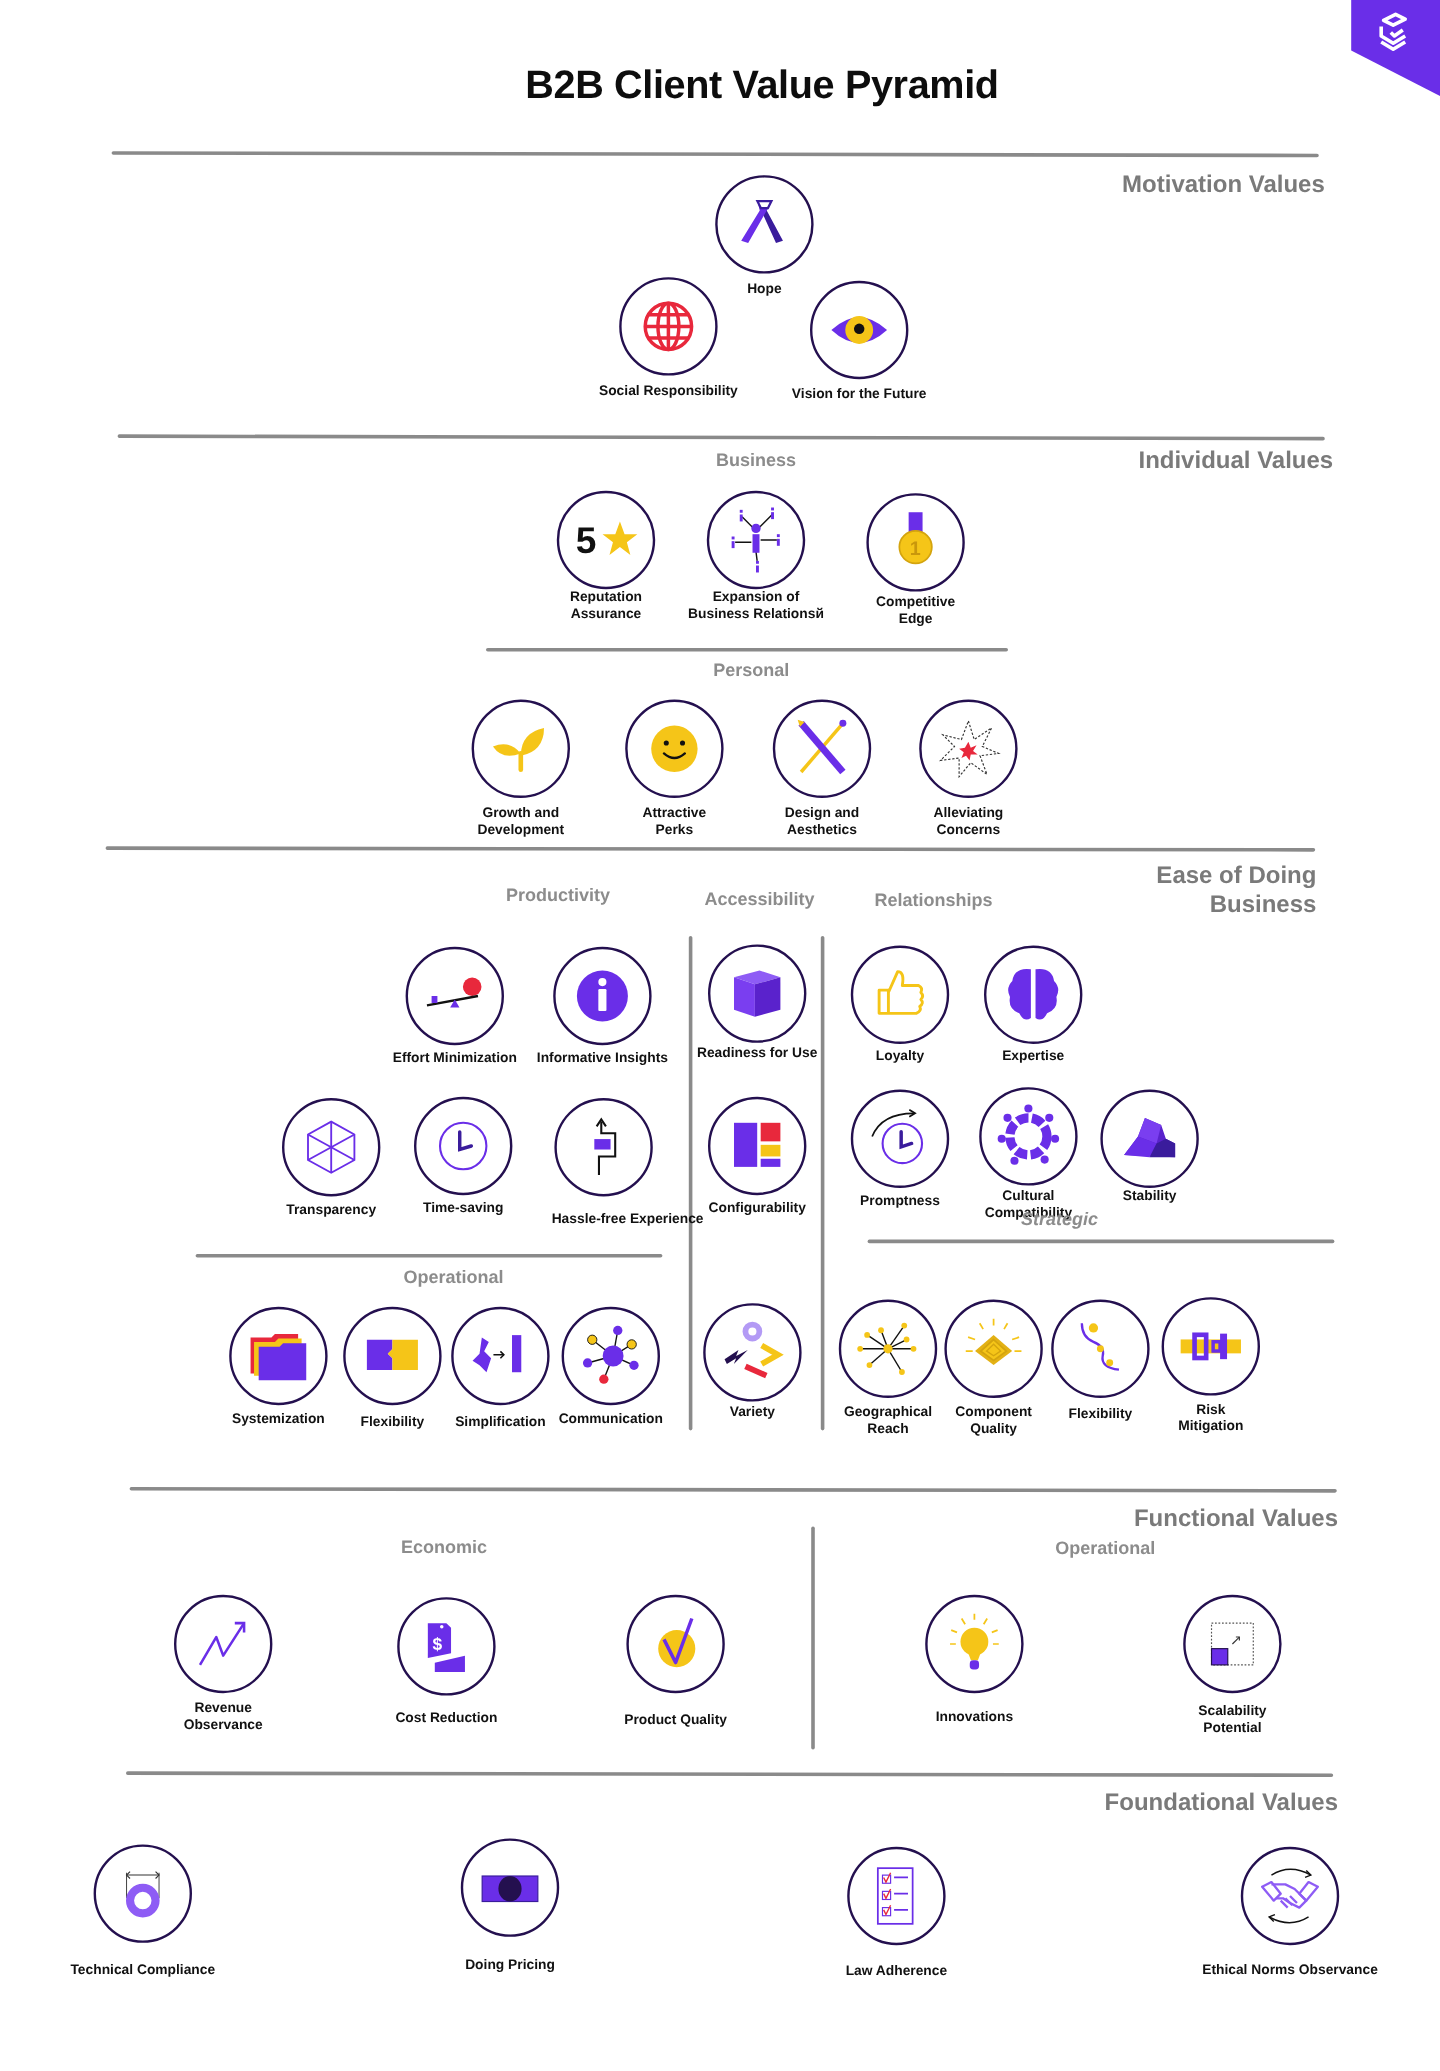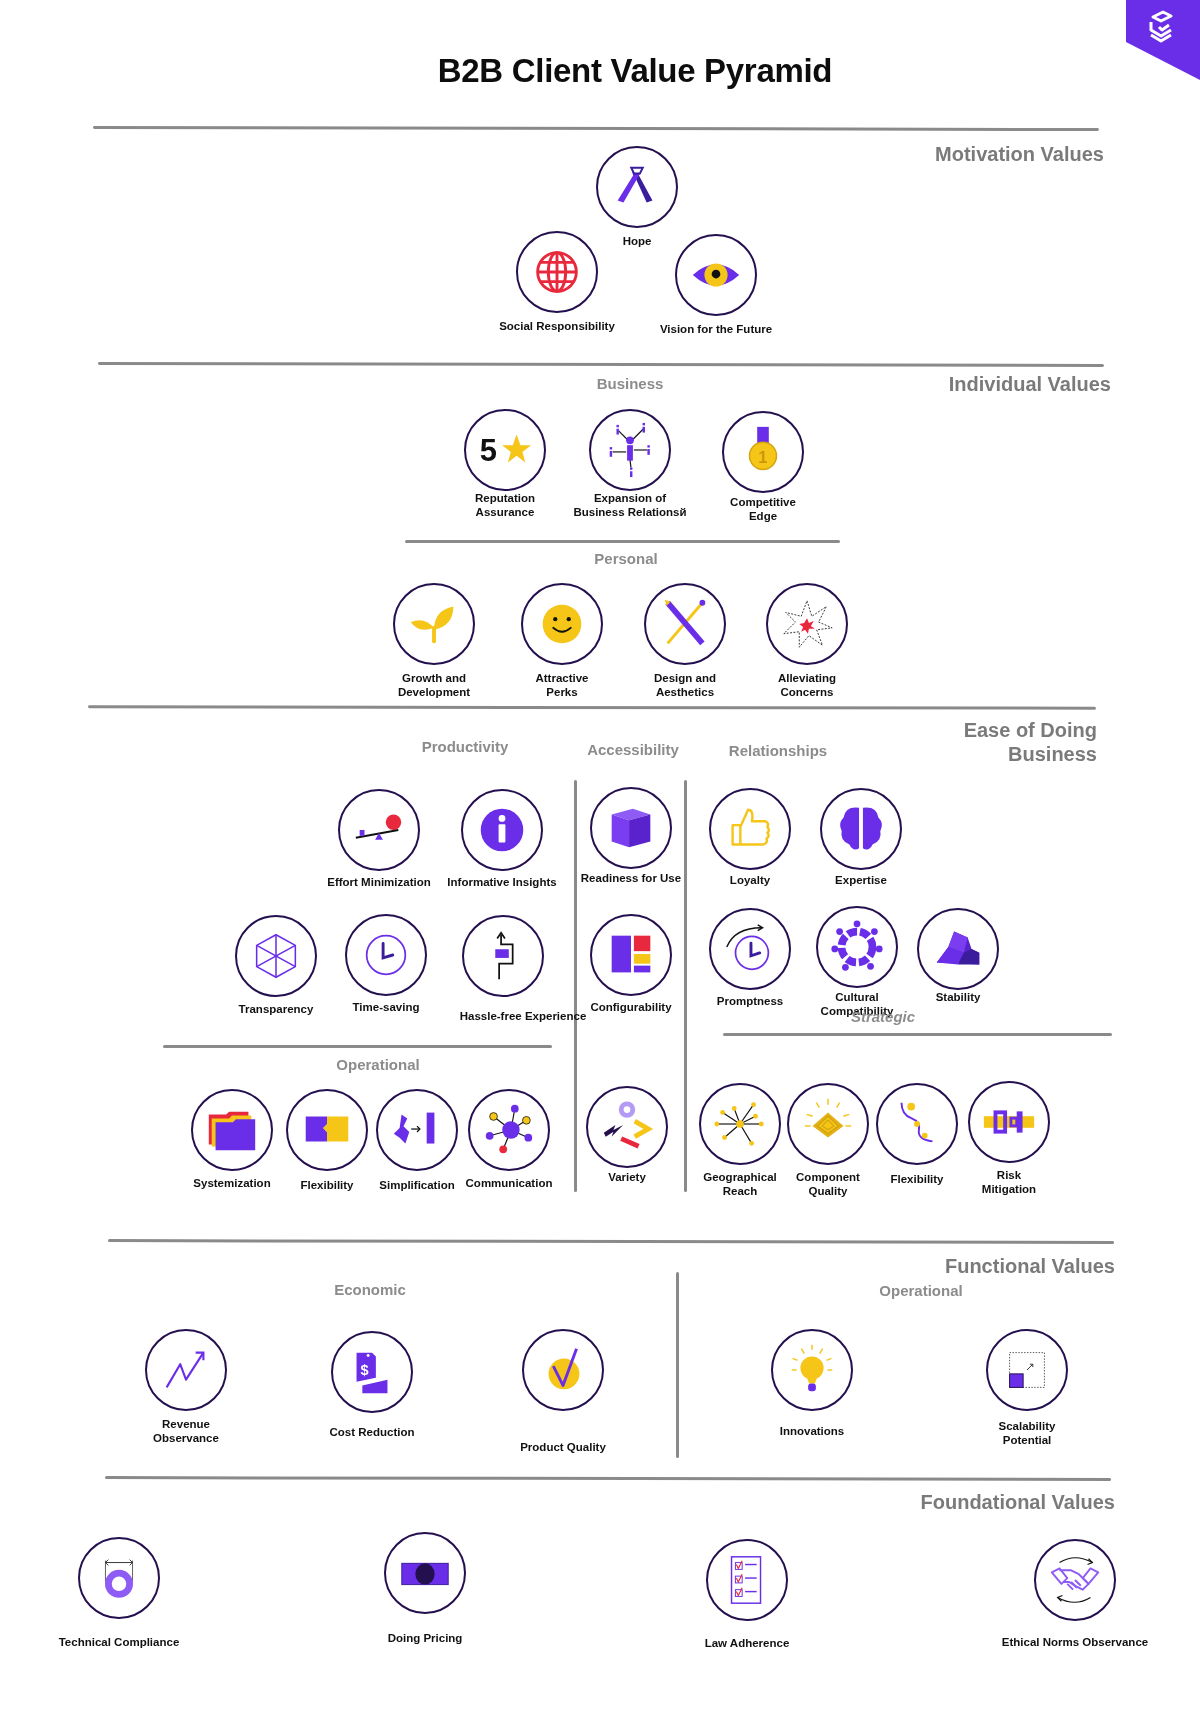--- a/index.html
+++ b/index.html
@@ -516,21 +516,21 @@
   <div class="label" style="top:54px;">Cost Reduction</div>
 </div>
 
 <div class="node" style="left:563px; top:1370px;">
   <div class="circle">
     <svg viewBox="0 0 60 60">
       <circle cx="31" cy="34" r="16" fill="#f5c518"></circle>
       <path d="M20 26 L30 46 L44 8" fill="none" stroke="#6a2ee8" stroke-width="3" stroke-linejoin="round"></path>
     </svg>
   </div>
-  <div class="label" style="top:58px;margin-top:13px;">Product Quality</div>
+  <div class="label" style="top:58px;">Product Quality</div>
 </div>
 
 <div class="node" style="left:812px; top:1370px;">
   <div class="circle">
     <svg viewBox="0 0 60 60">
       <g stroke="#f5c518" stroke-width="1.5">
         <line x1="30" y1="4" x2="30" y2="9"></line>
           <line x1="19" y1="8" x2="22" y2="13"></line>
           <line x1="41" y1="8" x2="38" y2="13"></line>
         <line x1="10" y1="18" x2="15" y2="20"></line>

